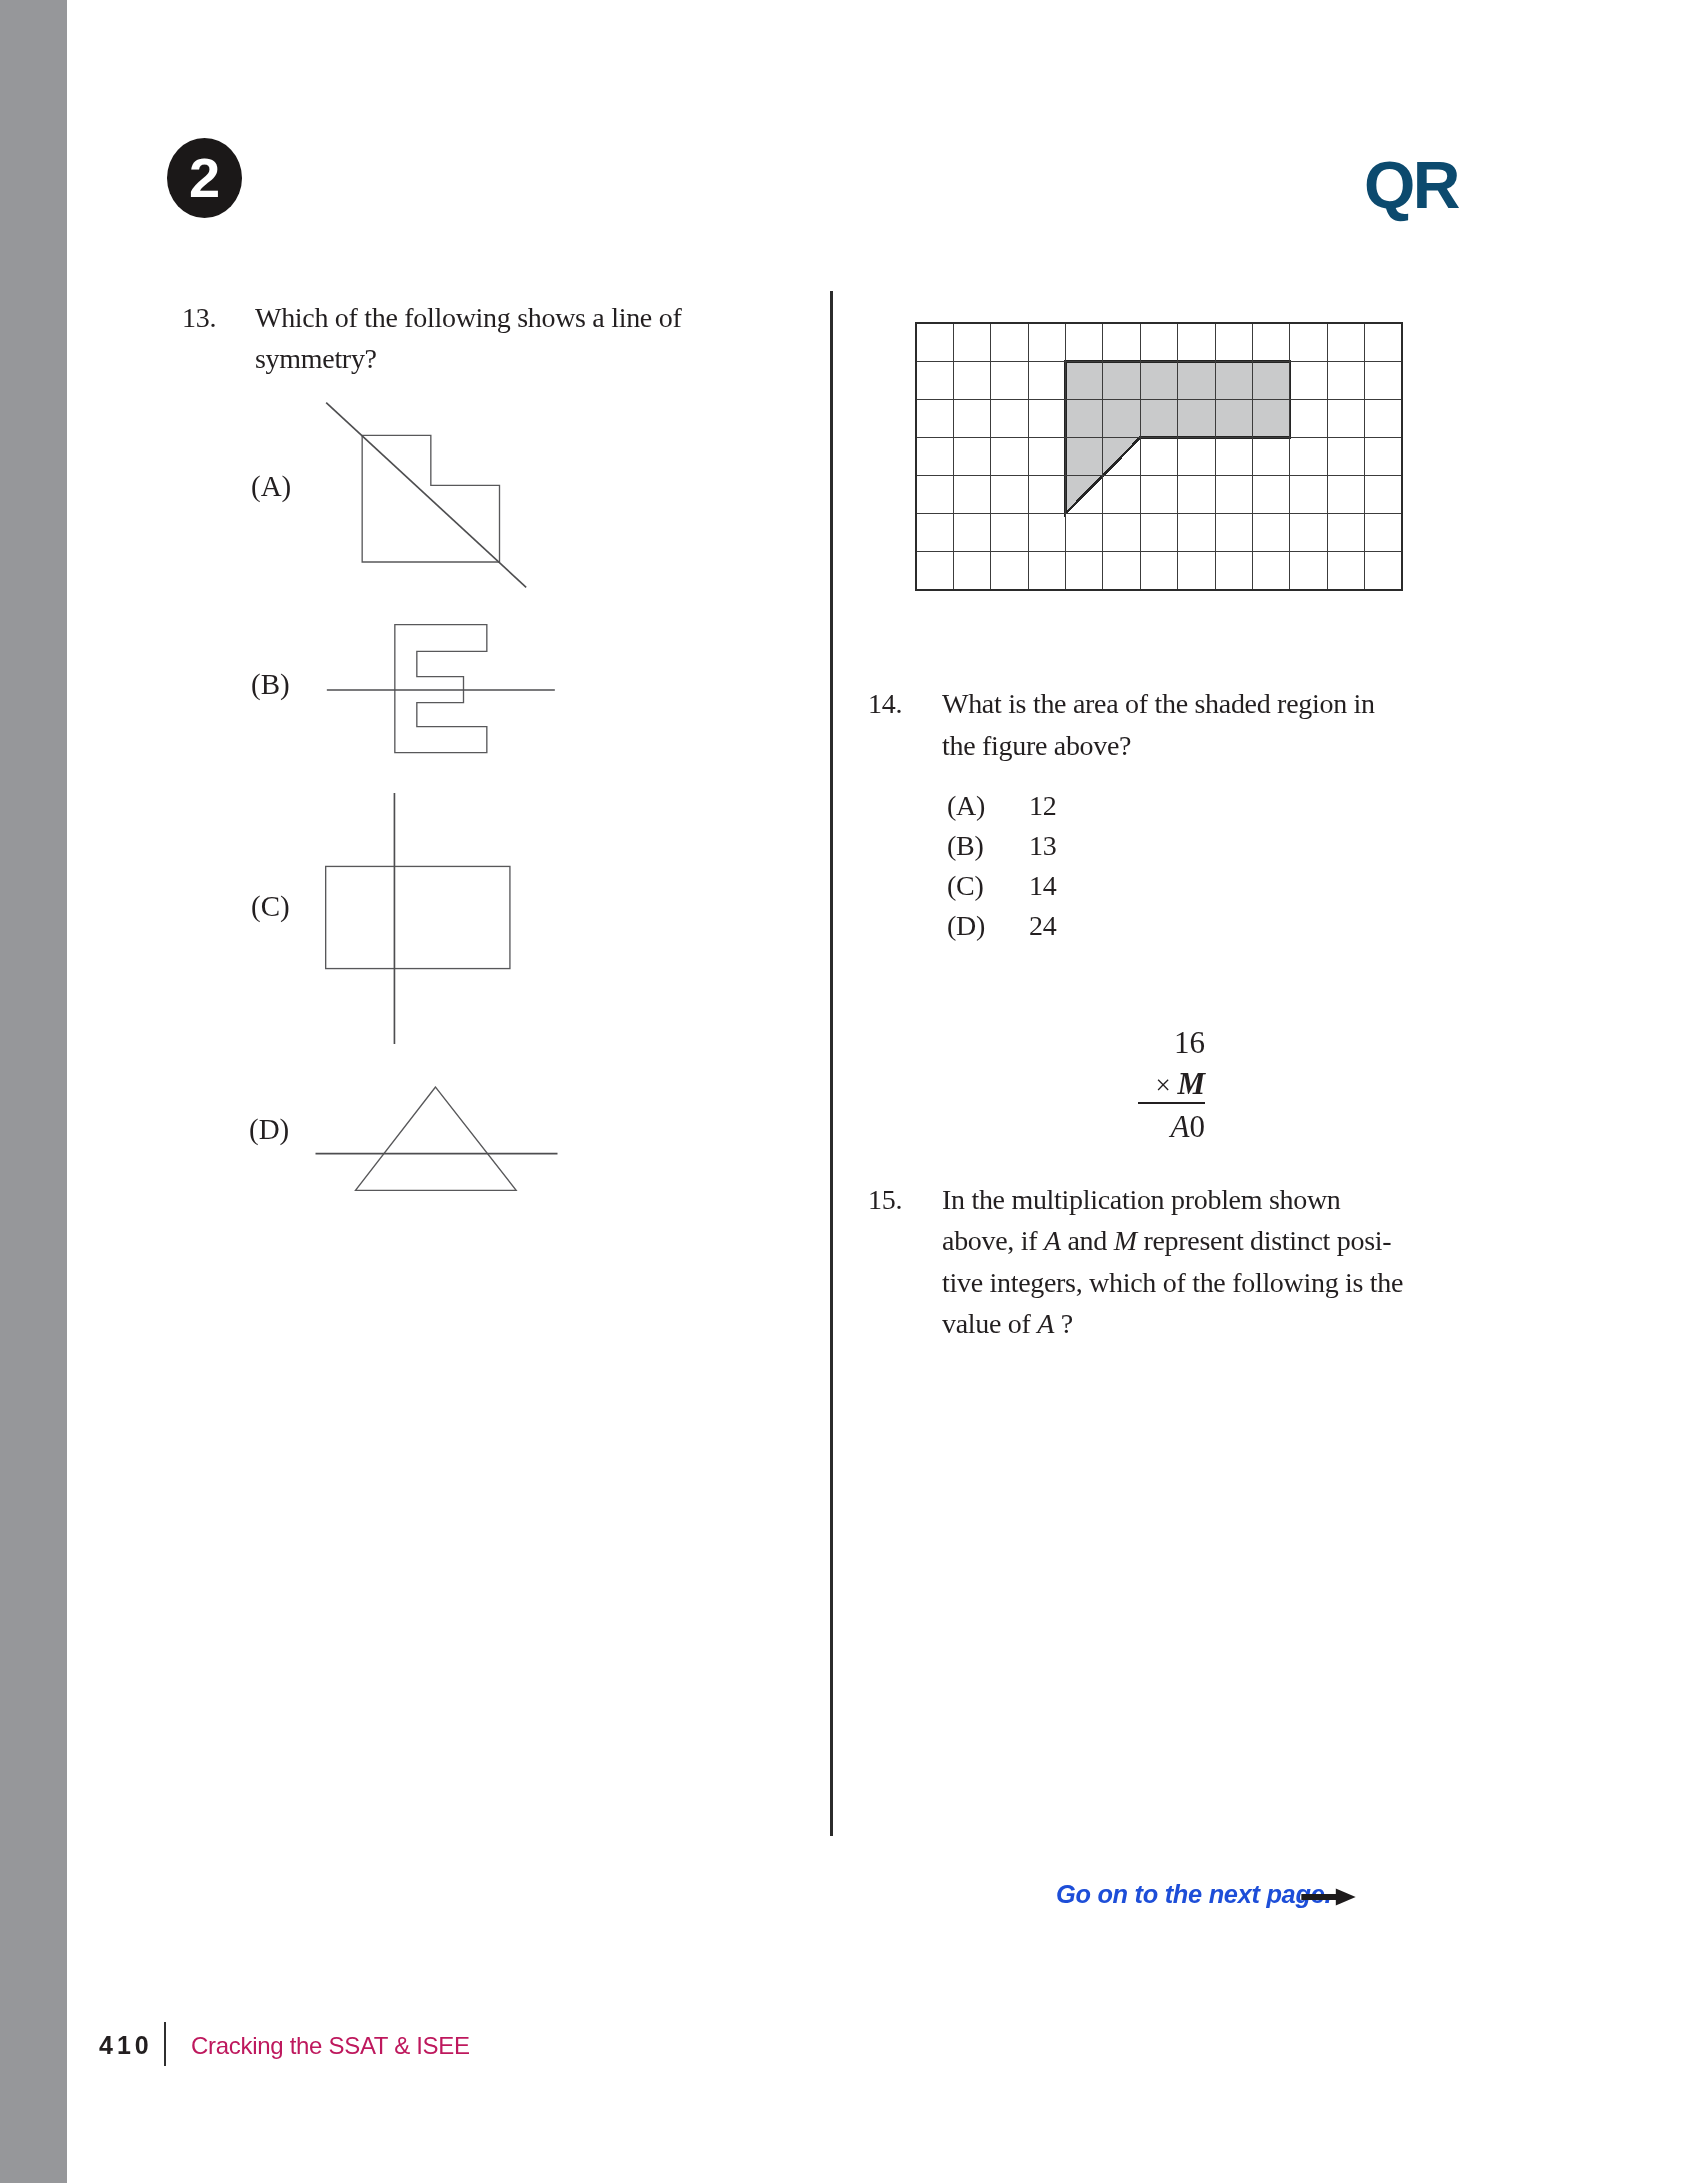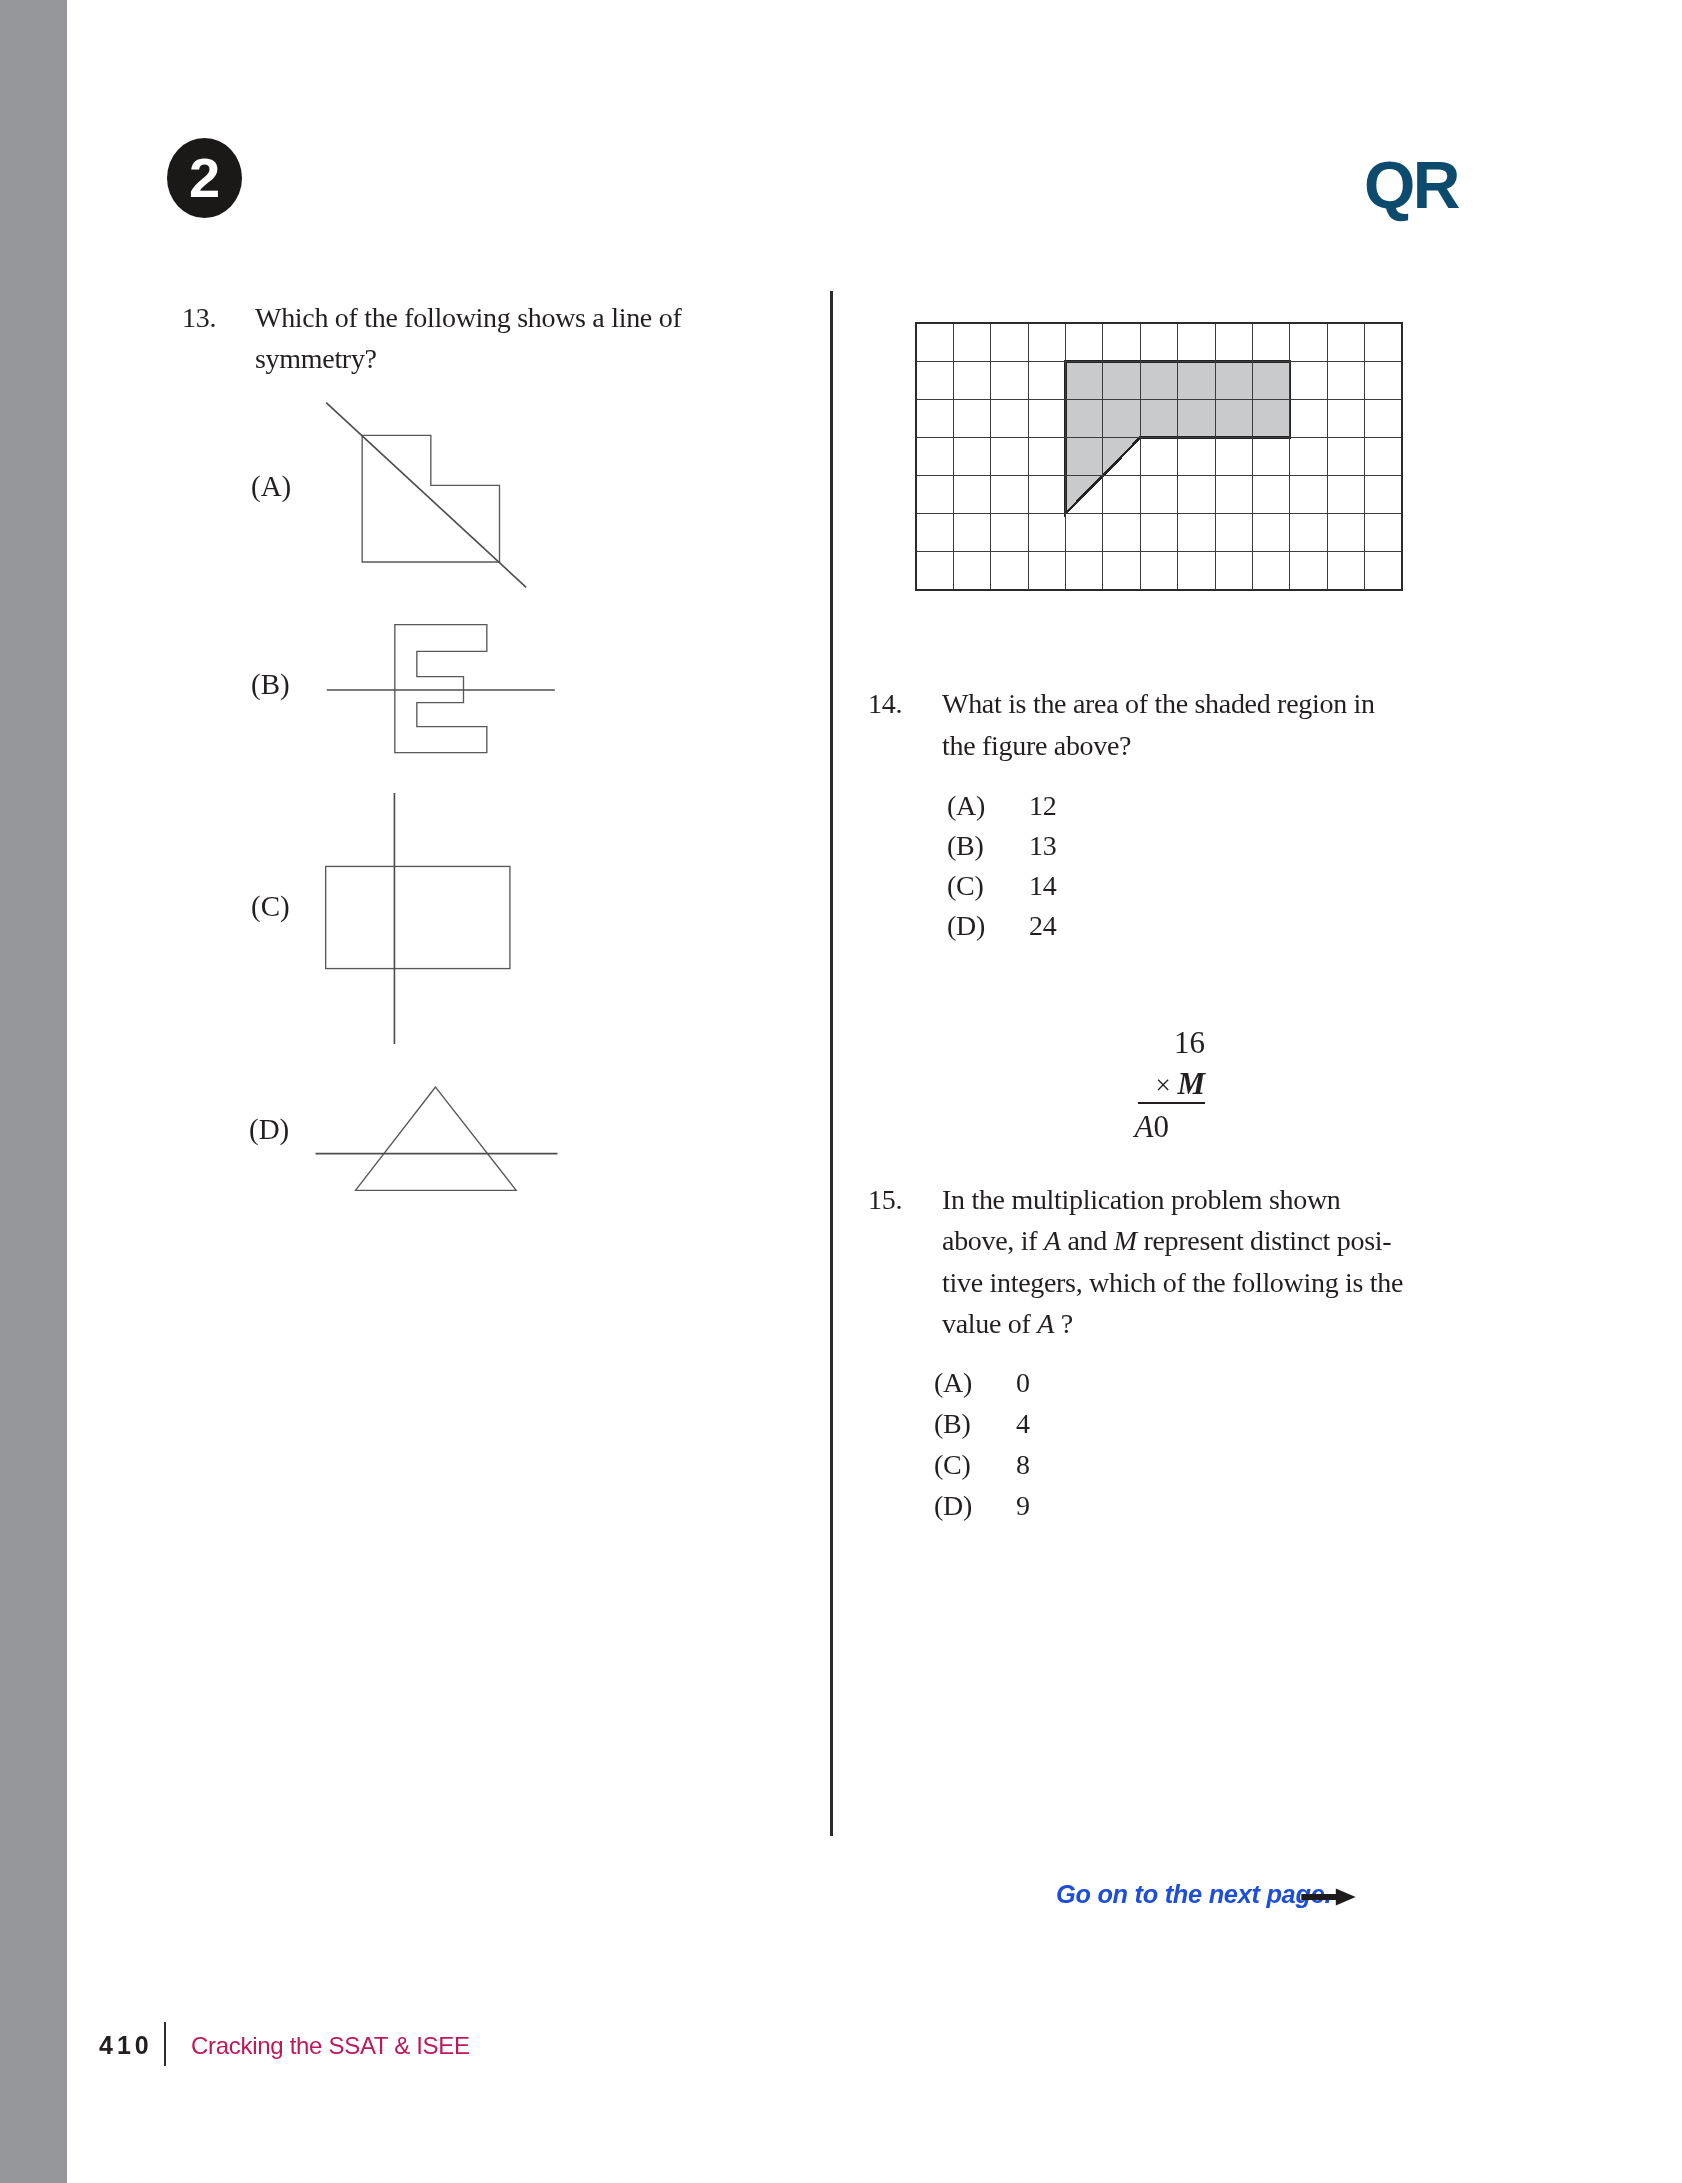--- a/index.html
+++ b/index.html
@@ -128,48 +128,34 @@
     <div class="choice-row nowrap">
       <span class="c-label">(D)</span><span>24</span>
     </div>
   </div>
 
   <div class="abs mult nowrap" style="left:1096px;top:1025px">16</div>
   <div class="abs mult nowrap" style="left:1096px;top:1066px">
     <span class="times">×</span><span class="mvar">M</span>
   </div>
   <div class="abs mult-rule"></div>
-  <div class="abs mult nowrap" style="left:1060px;top:1109px">
+  <div class="abs mult nowrap" style="left:1096px;top:1109px">
     <span class="it">A</span><span>0</span>
   </div>
 
   <div class="abs qnum nowrap" style="left:868px;top:1184px">15.</div>
   <div class="abs qline nowrap" style="left:942px;top:1184px">In the multiplication problem shown</div>
   <div class="abs qline nowrap" style="left:942px;top:1225px">
     <span>above, if </span><span class="it">A</span><span> and </span><span class="it">M</span><span> represent distinct posi-</span>
   </div>
   <div class="abs qline nowrap" style="left:942px;top:1267px">tive integers, which of the following is the</div>
   <div class="abs qline nowrap" style="left:942px;top:1308px">
     <span>value of </span><span class="it">A</span><span> ?</span>
   </div>
 
-  <div class="abs q15-choices" style="left:934px;top:1367px">
-    <div class="choice-row nowrap">
-      <span class="c-label">(A)</span><span>0</span>
-    </div>
-    <div class="choice-row nowrap">
-      <span class="c-label">(B)</span><span>4</span>
-    </div>
-    <div class="choice-row nowrap">
-      <span class="c-label">(C)</span><span>8</span>
-    </div>
-    <div class="choice-row nowrap">
-      <span class="c-label">(D)</span><span>9</span>
-    </div>
-  </div>
 
   <div class="abs go-on nowrap">Go on to the next page.</div>
   <svg class="abs arrow-icon" width="57" height="20" viewBox="0 0 86 30">
     <line x1="2" y1="15" x2="58" y2="15" stroke="#1e1b1c" stroke-width="9"></line>
     <polygon points="54,2 54,28 84,15" fill="#1e1b1c"></polygon>
   </svg>
 
   <div class="abs pg-num nowrap">410</div>
   <div class="abs foot-bar"></div>
   <div class="abs foot-title nowrap">Cracking the SSAT &amp; ISEE</div>

